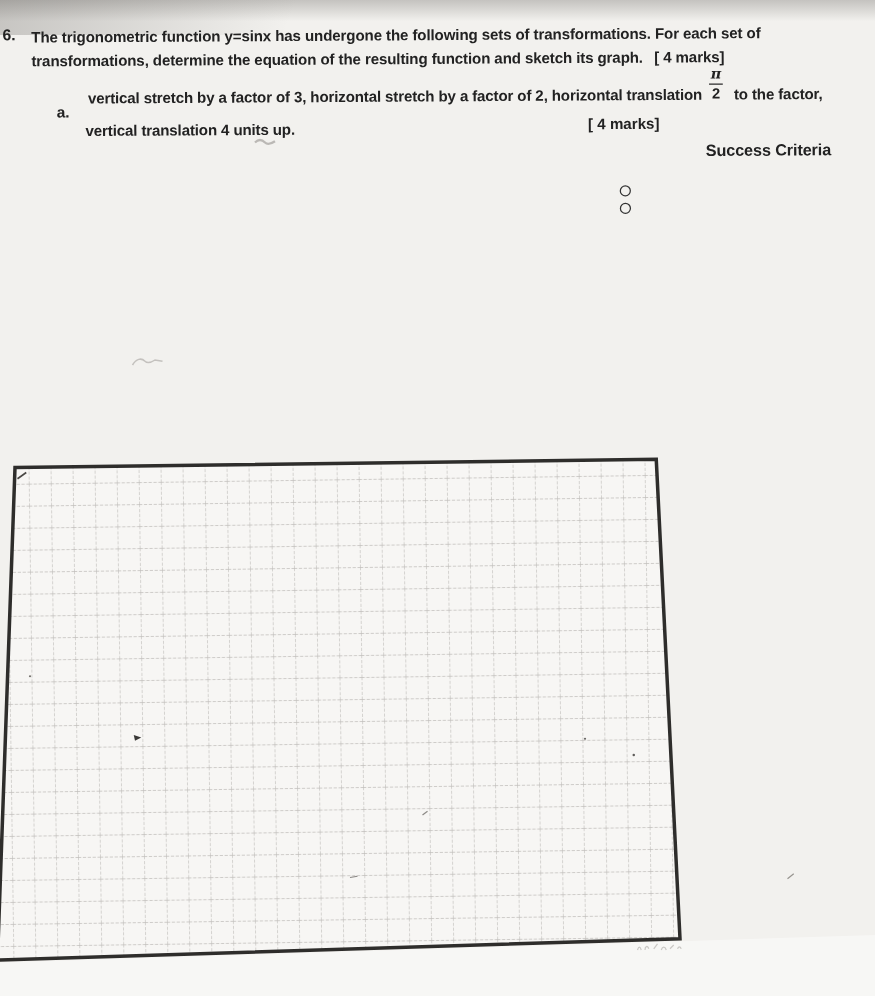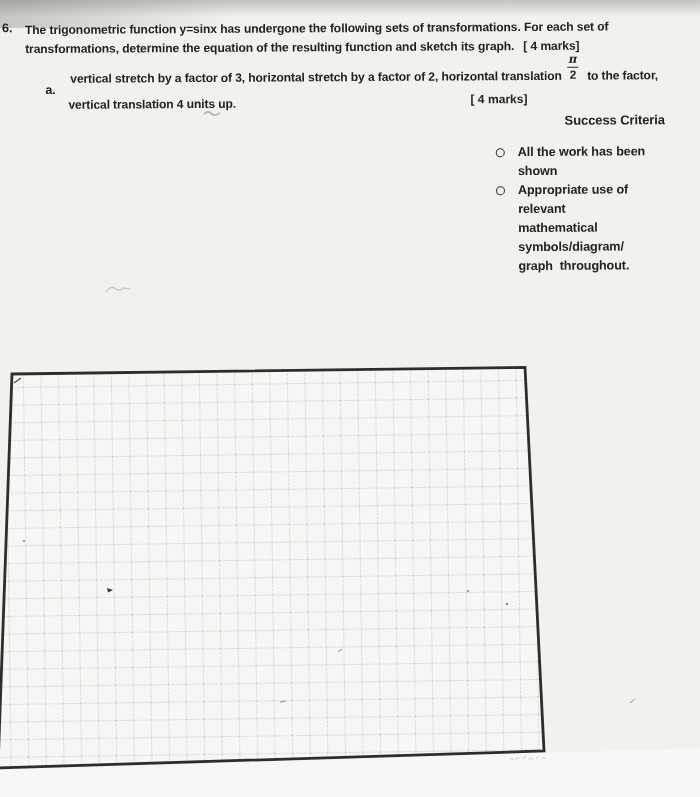--- a/index.html
+++ b/index.html
@@ -71,30 +71,23 @@
       </span>
       <span>to the factor,</span>
     </div>
     <div class="aline2">vertical translation 4 units up.</div>
     <div class="amarks">[ 4 marks]</div>
 
     <div class="sc-head">Success Criteria</div>
     <div class="sc-list">
       <div class="sc-bullet">
         <span class="sc-dot"></span>
-        <div class="sc-lines">All the work has been
-shown</div>
       </div>
       <div class="sc-bullet">
         <span class="sc-dot"></span>
-        <div class="sc-lines">Appropriate use of
-relevant
-mathematical
-symbols/diagram/
-graph  throughout.</div>
       </div>
     </div>
   </div>
 
   <svg class="gridsvg" width="700" height="797" viewBox="0 0 700 797">
     <defs>
       <pattern id="gridpat" width="17.6" height="17.6" patternUnits="userSpaceOnUse" patternTransform="rotate(-0.8)">
         <path d="M0 0 H17.6 M0 0 V17.6" fill="none" stroke="#b2afab" stroke-width="1" stroke-dasharray="2.6 1.3" opacity="0.8"></path>
       </pattern>
     </defs>

